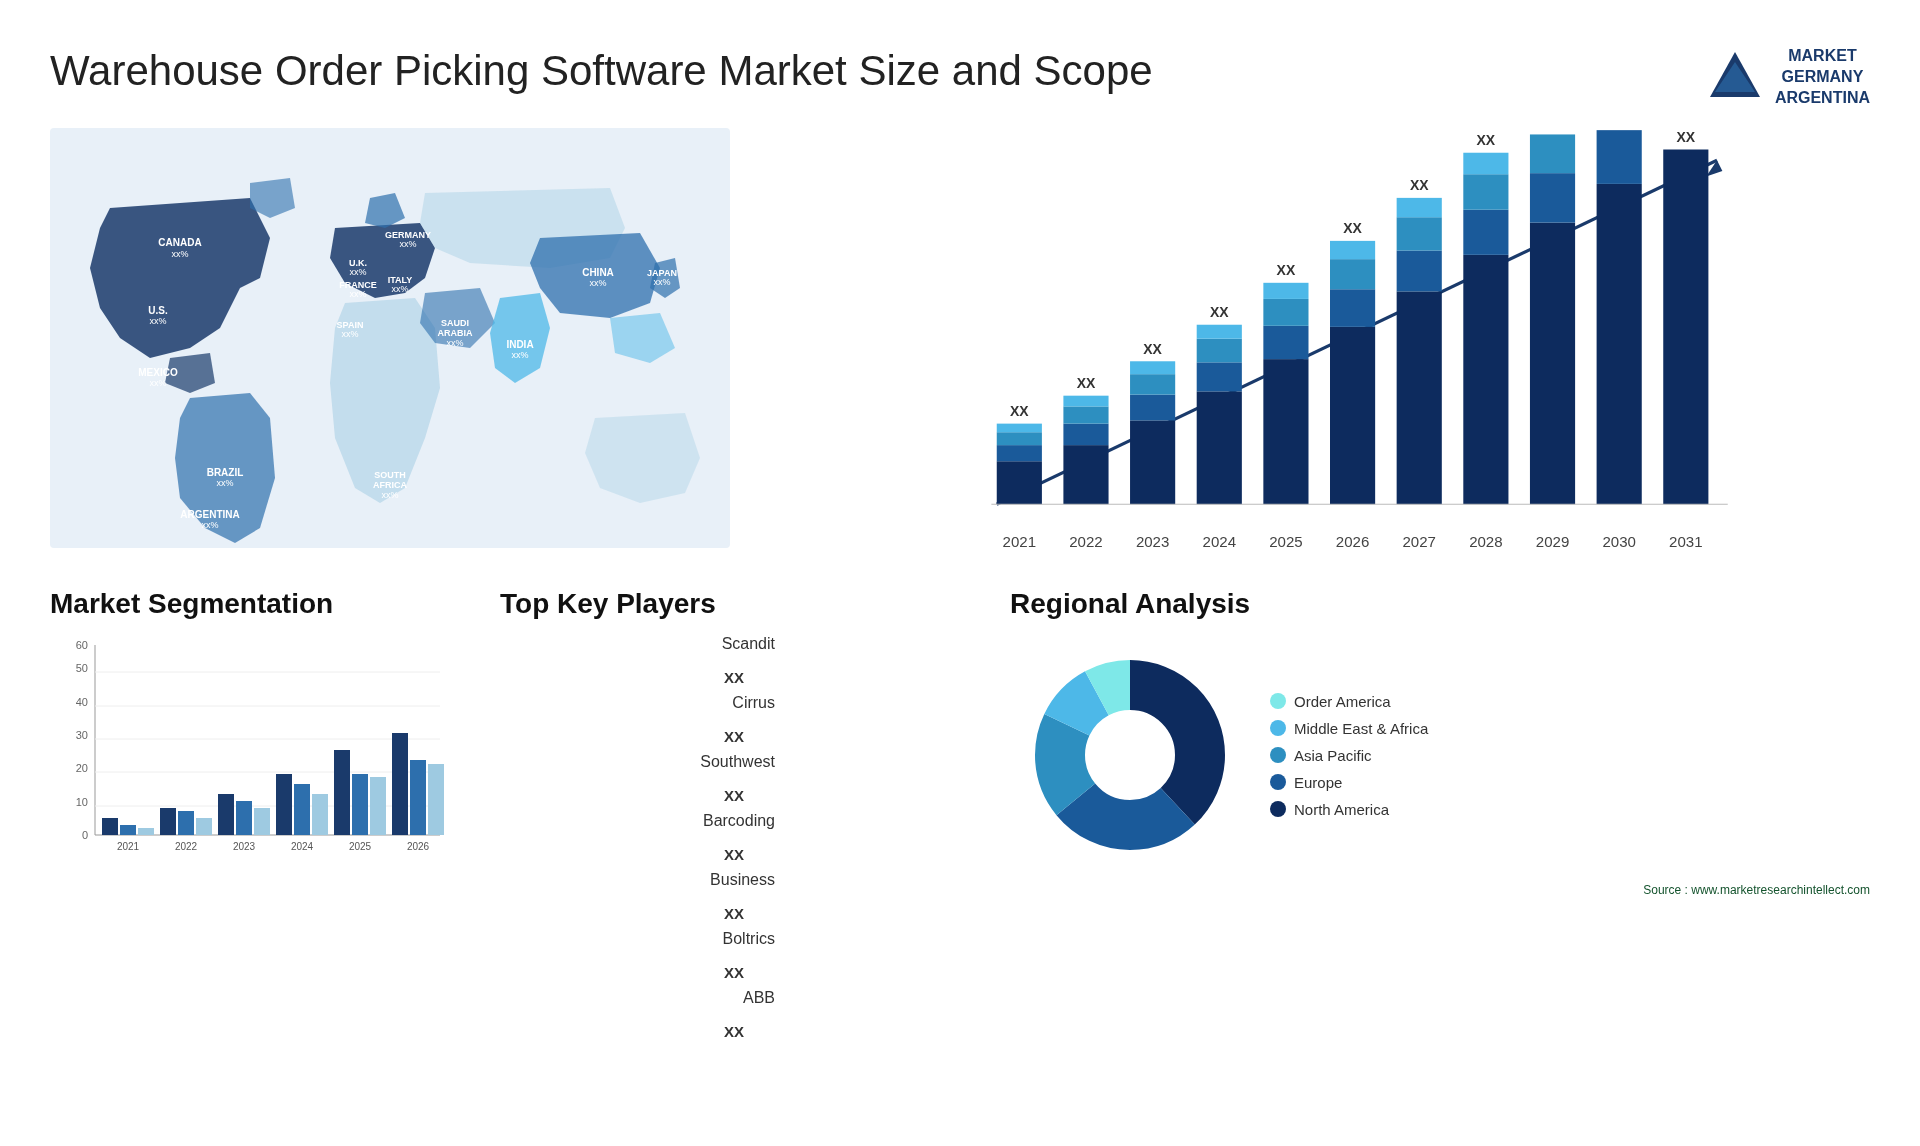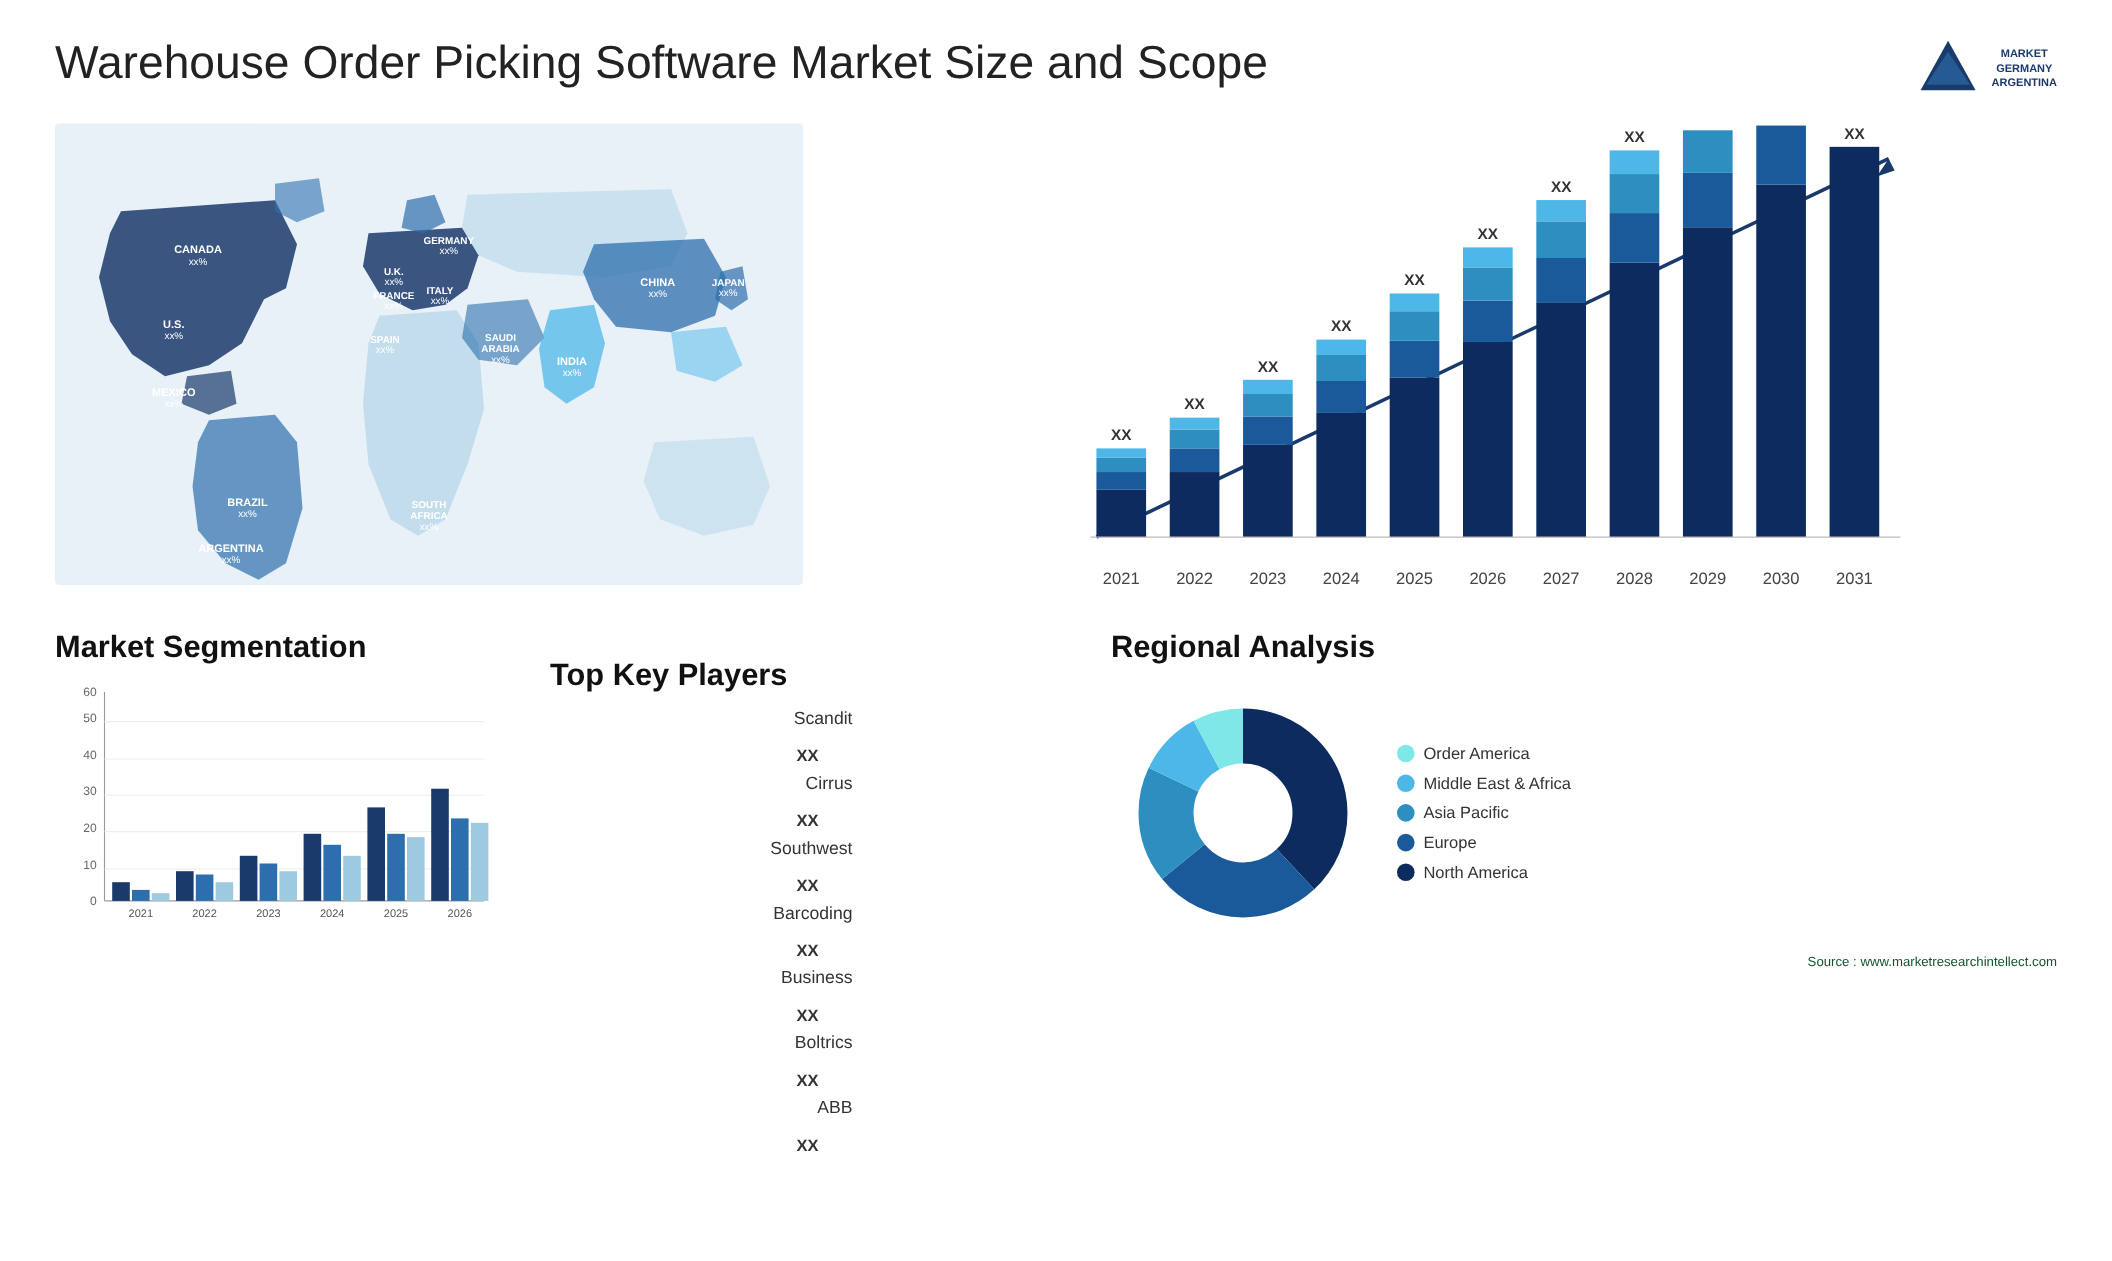--- a/index.html
+++ b/index.html
@@ -6,21 +6,21 @@
     body {
       font-family: Arial, sans-serif;
       background: #fff;
       width: 1920px;
       min-height: 1146px;
       overflow: hidden;
     }
     .page {
       width: 1920px;
       min-height: 1146px;
-      padding: 32px 50px;
+      padding: 46px 50px;
       background: #fff;
       border-radius: 19px;
     }
     
     .header {
       display: flex;
       justify-content: space-between;
       align-items: flex-start;
       margin-bottom: 20px;
     }
@@ -33,21 +33,21 @@
     .logo-area {
       display: flex;
       align-items: center;
       gap: 10px;
     }
     .logo-icon {
       width: 60px;
       height: 60px;
     }
     .logo-text {
-      font-size: 10px;
+      font-size: 16px;
       font-weight: 700;
       color: #1a3a6b;
       line-height: 1.3;
       text-align: center;
     }
     
     .top-section {
       display: flex;
       gap: 40px;
       margin-bottom: 30px;
@@ -66,21 +66,20 @@
     
     .bottom-section {
       display: flex;
       gap: 20px;
     }
     .segmentation-section {
       flex: 0 0 400px;
     }
     .key-players-section {
       flex: 0 0 520px;
-      margin-top: 26px;
     }
     .regional-section {
       flex: 1;
     }
     .section-title {
       font-size: 28px;
       font-weight: 700;
       color: #111;
       margin-bottom: 15px;
     }

